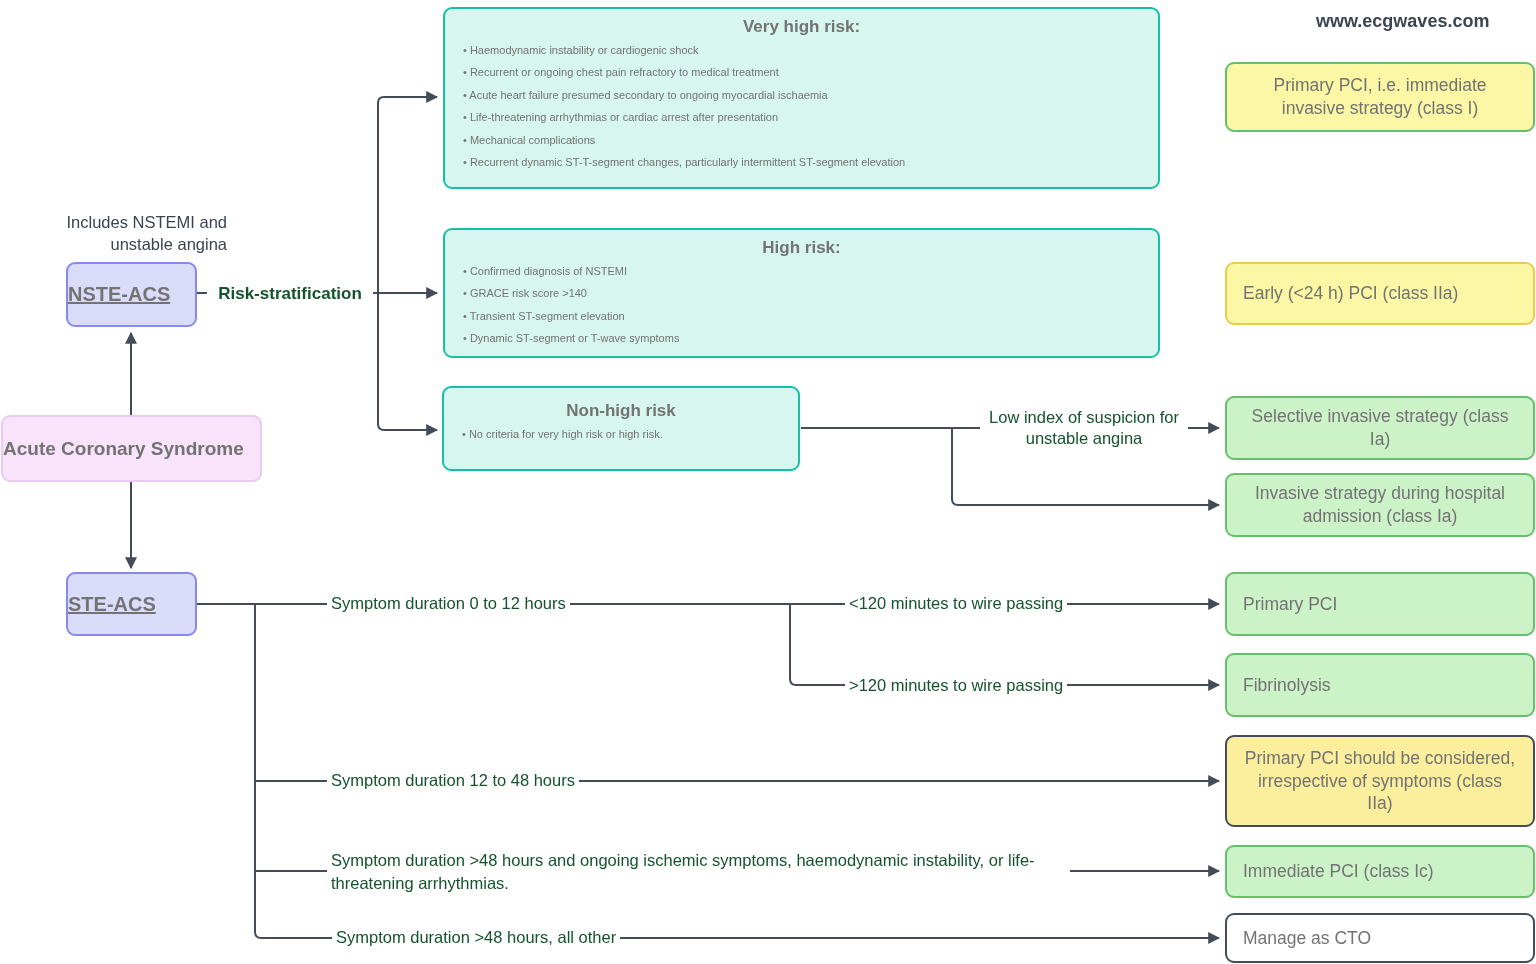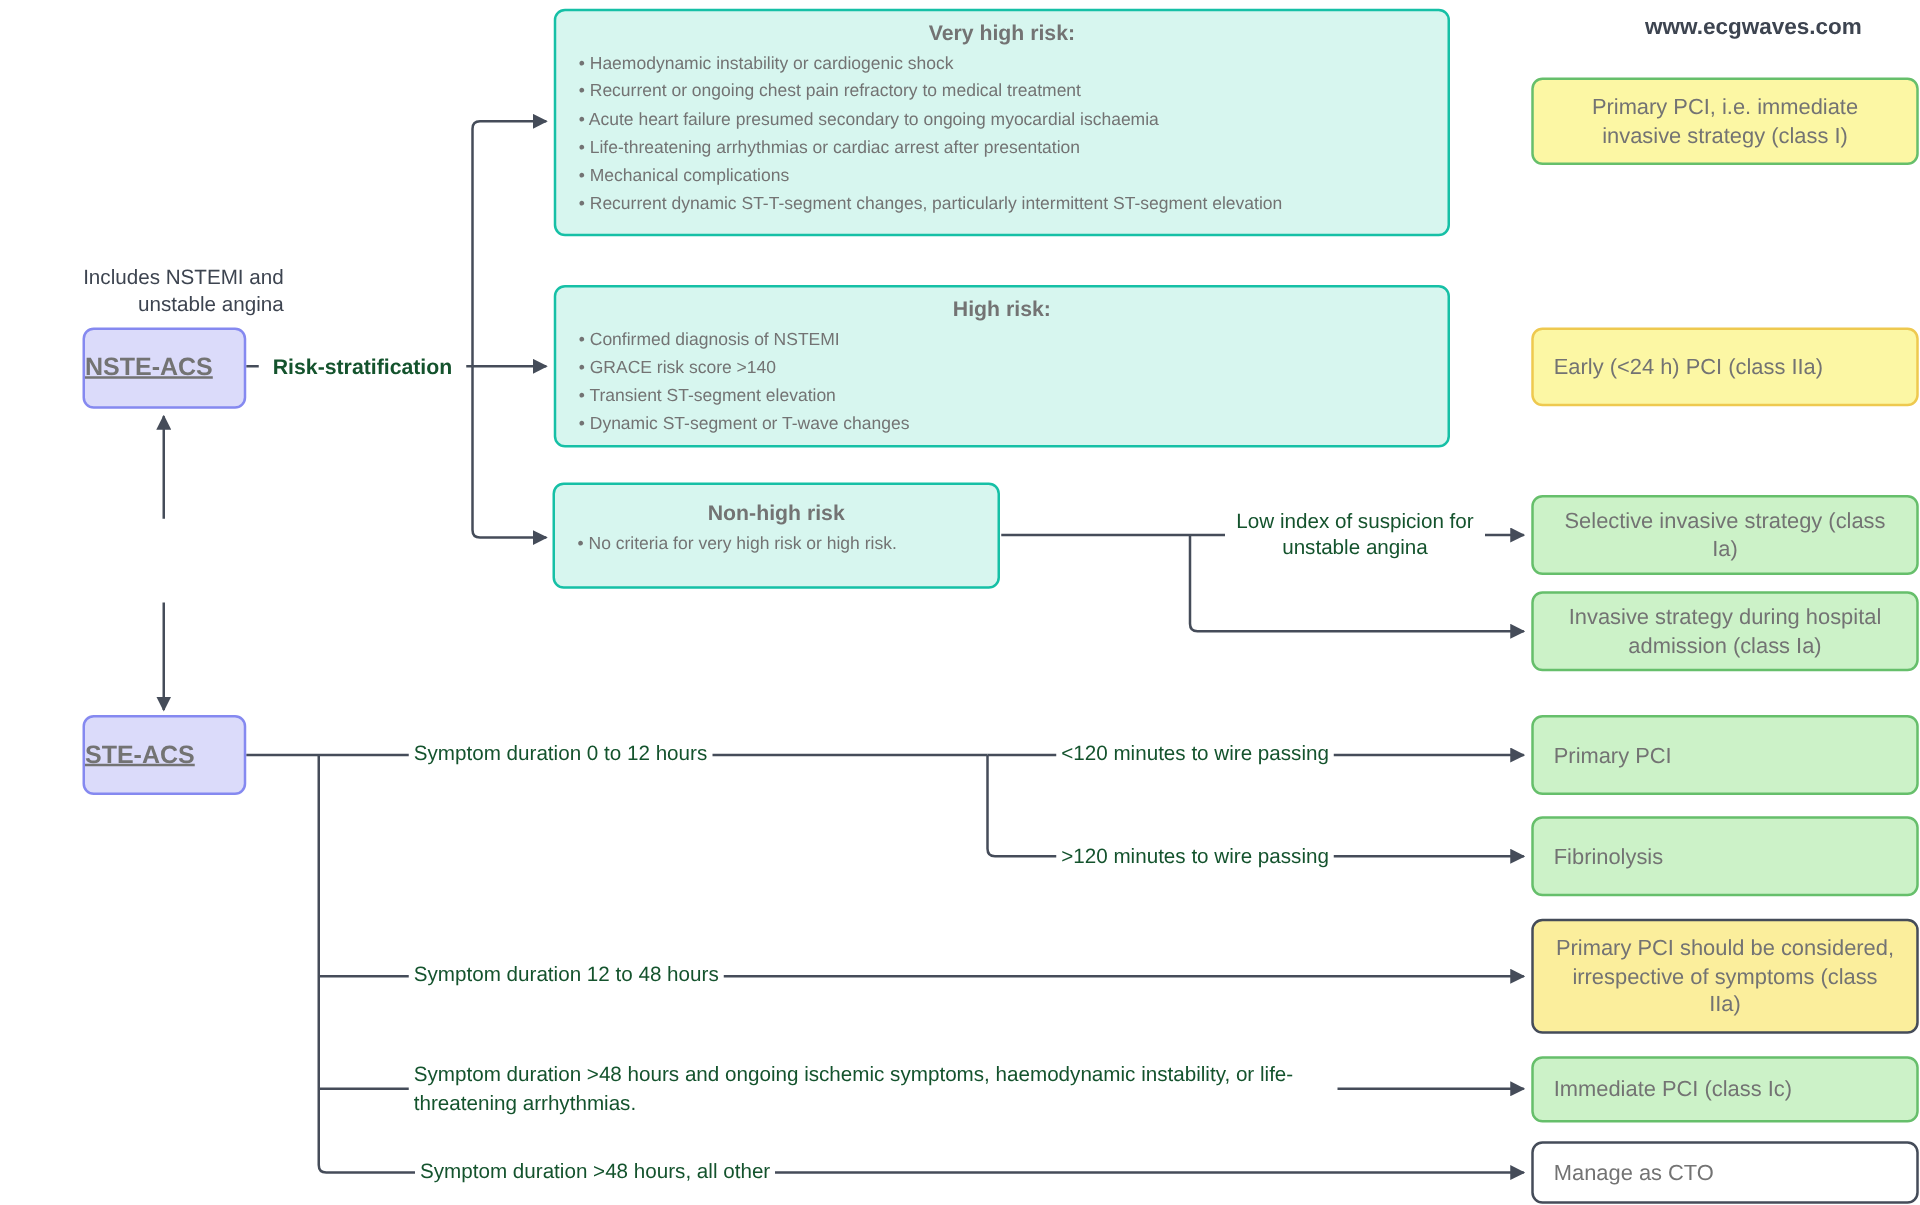--- a/index.html
+++ b/index.html
@@ -16,21 +16,21 @@
   .teal   { background:#d7f6ef; border-color:#16c0a6; padding:5px 12px; }
   .lavender { background:#dbdbfa; border-color:#8589f0; font-weight:bold; font-size:20px;text-decoration:underline; }
   .pink   { background:#f8e3fb; border-color:#eac9f2; font-weight:bold; font-size:19px; }
   .green  { background:#ccf2c8; border-color:#66bf6b; }
   .yellow-green { background:#fcf7a4; border-color:#66bf6b; }
   .yellow-gold  { background:#fcf7a4; border-color:#eec94f; }
   .yellow-dark  { background:#fbee9c; border-color:#454c59; }
   .white-dark   { background:#ffffff; border-color:#454c59; }
   .outcome { font-size:17.5px; line-height:1.3; padding:4px 16px; }
   .teal .title { font-weight:bold; font-size:17px; text-align:center; margin:3px 0 2px 0; }
-  .teal ul { margin:0; padding:0 0 0 6px; list-style:none; font-size:14px; line-height:22.4px; text-align:left; }
+  .teal ul { margin:0; padding:0 0 0 6px; list-style:none; font-size:11px; line-height:22.4px; text-align:left; }
   .teal li { padding-left:15px; text-indent:-15px; }
   .teal li::before { content:"• "; }
   .elabel {
     position:absolute; z-index:3; background:#ffffff; font-size:16.5px;
     color:#14532d; padding:0 4px; line-height:19px;
   }
   .nowrap { white-space:nowrap; }
   .bold { font-weight:bold; }
   .center2 { text-align:center; line-height:21px; }
   .watermark { position:absolute; left:1316px; top:11px; font-size:18px; font-weight:bold; z-index:3; }
@@ -71,20 +71,23 @@
     </g>
   </svg>
 
   <div class="watermark">www.ecgwaves.com</div>
 
   <div class="note">Includes NSTEMI and unstable angina</div>
 
   <div class="box lavender flexc" style="left:66px;top:262px;width:131px;height:65px">
     <span>NSTE-ACS</span>
   </div>
+  <div class="box pink flexc" style="left:1px;top:415px;width:261px;height:67px">
+    <span>Acute Coronary Syndrome</span>
+  </div>
   <div class="box lavender flexc" style="left:66px;top:572px;width:131px;height:64px">
     <span>STE-ACS</span>
   </div>
 
   <div class="box teal" style="left:443px;top:7px;width:717px;height:182px">
     <div class="title">Very high risk:</div>
     <ul>
         <li>Haemodynamic instability or cardiogenic shock</li>
         <li>Recurrent or ongoing chest pain refractory to medical treatment</li>
         <li>Acute heart failure presumed secondary to ongoing myocardial ischaemia</li>
@@ -92,21 +95,21 @@
         <li>Mechanical complications</li>
         <li>Recurrent dynamic ST-T-segment changes, particularly intermittent ST-segment elevation</li>
       </ul>
   </div>
   <div class="box teal" style="left:443px;top:228px;width:717px;height:130px">
     <div class="title">High risk:</div>
     <ul>
         <li>Confirmed diagnosis of NSTEMI</li>
         <li>GRACE risk score &gt;140</li>
         <li>Transient ST-segment elevation</li>
-        <li>Dynamic ST-segment or T-wave changes</li>
+        <li>Dynamic ST-segment or T-wave symptoms</li>
       </ul>
   </div>
   <div class="box teal" style="left:442px;top:386px;width:358px;height:85px">
     <div class="title" style="margin-top:8px">Non-high risk</div>
     <ul>
         <li>No criteria for very high risk or high risk.</li>
       </ul>
   </div>
 
   <div class="box yellow-green flexc outcome" style="left:1225px;top:62px;width:310px;height:70px">

